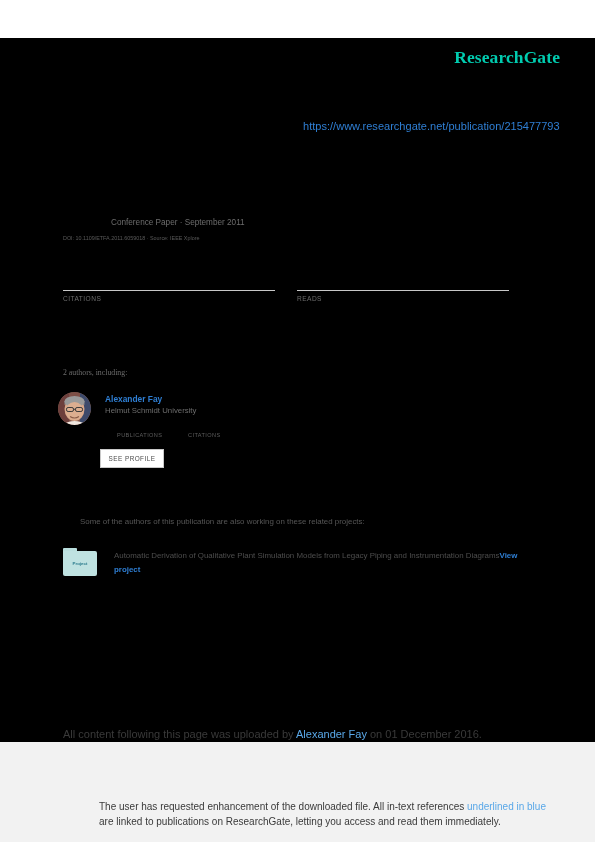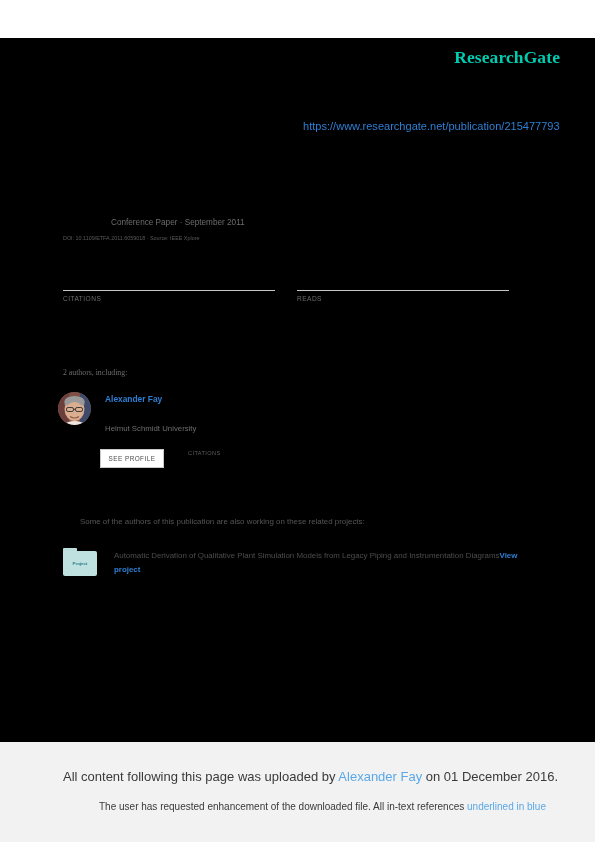--- a/index.html
+++ b/index.html
@@ -160,21 +160,21 @@
     top: 2px;
     width: 250px;
   }
   .author-name {
     font-size: 8.4px;
     font-weight: bold;
     color: #2f7fd4;
     white-space: nowrap;
   }
   .author-affil {
-    margin-top: 20px;
+    margin-top: 2px;
     font-size: 7.8px;
     color: #6d6d6d;
     white-space: nowrap;
   }
   .author-stats {
     margin-top: 8px;
     position: relative;
     height: 20px;
   }
   .author-stat {
@@ -269,22 +269,22 @@
   .view-project {
     color: #2f7fd4;
     font-weight: bold;
     cursor: pointer;
   }
 
   
   .footer-line1 {
     position: absolute;
     left: 63px;
-    top: 769px;
-    font-size: 13px;
+    top: 728px;
+    font-size: 11px;
     color: #3a3a3a;
     white-space: nowrap;
   }
   .footer-line2 {
     position: absolute;
     left: 63px;
     top: 800px;
     width: 470px;
     font-size: 10px;
     line-height: 14.5px;
@@ -388,15 +388,16 @@
       <span>Automatic Derivation of Qualitative Plant Simulation Models from Legacy Piping and Instrumentation Diagrams</span><span class="view-project">View project</span>
     </div>
   </div>
 
   <div class="footer-line1">
     <span>All content following this page was uploaded by </span><span class="link-blue">Alexander Fay</span><span> on 01 December 2016.</span>
   </div>
 
   <div class="footer-line2">
     <span>The user has requested enhancement of the downloaded file. All in-text references </span><span class="link-blue-u">underlined in blue</span><br>
+    <span>are linked to publications on ResearchGate, letting you access and read them immediately.</span>
   </div>
 
 </div>
 
 </body></html>

